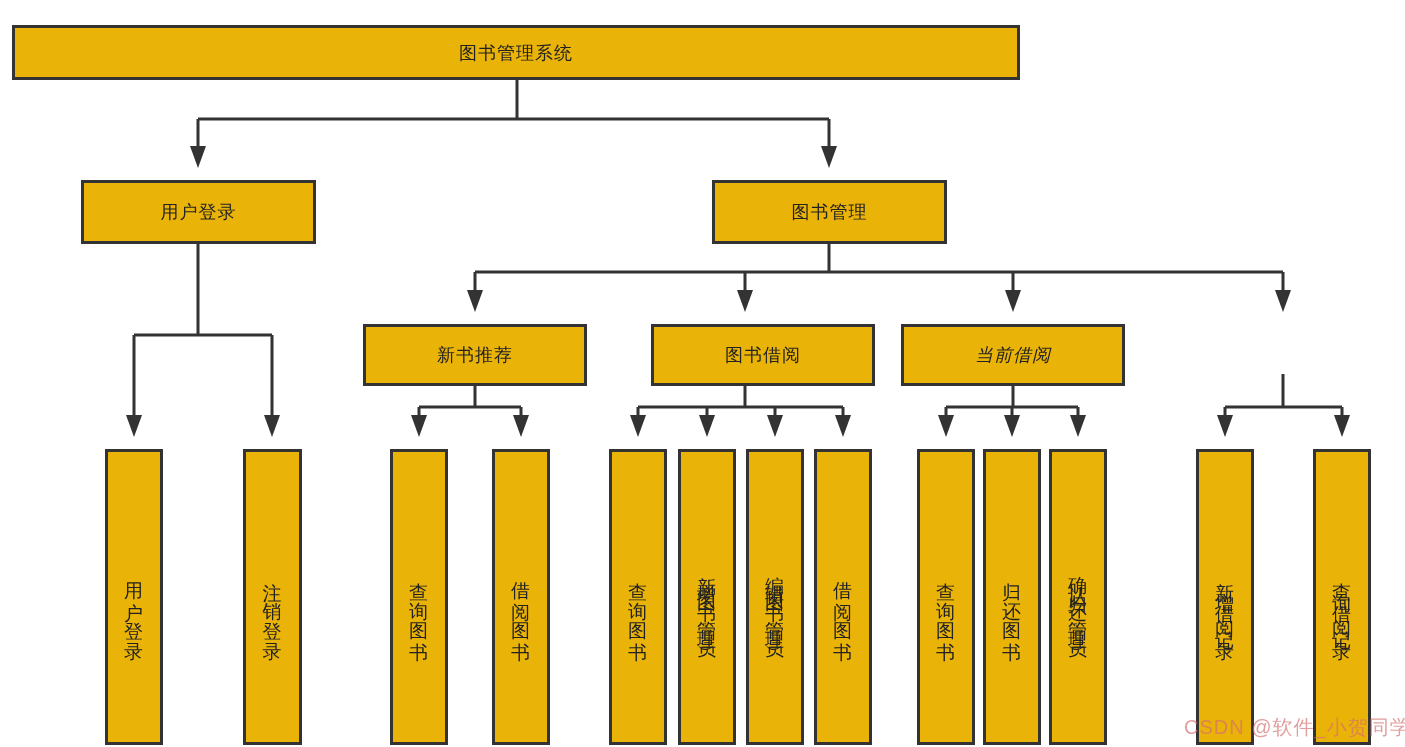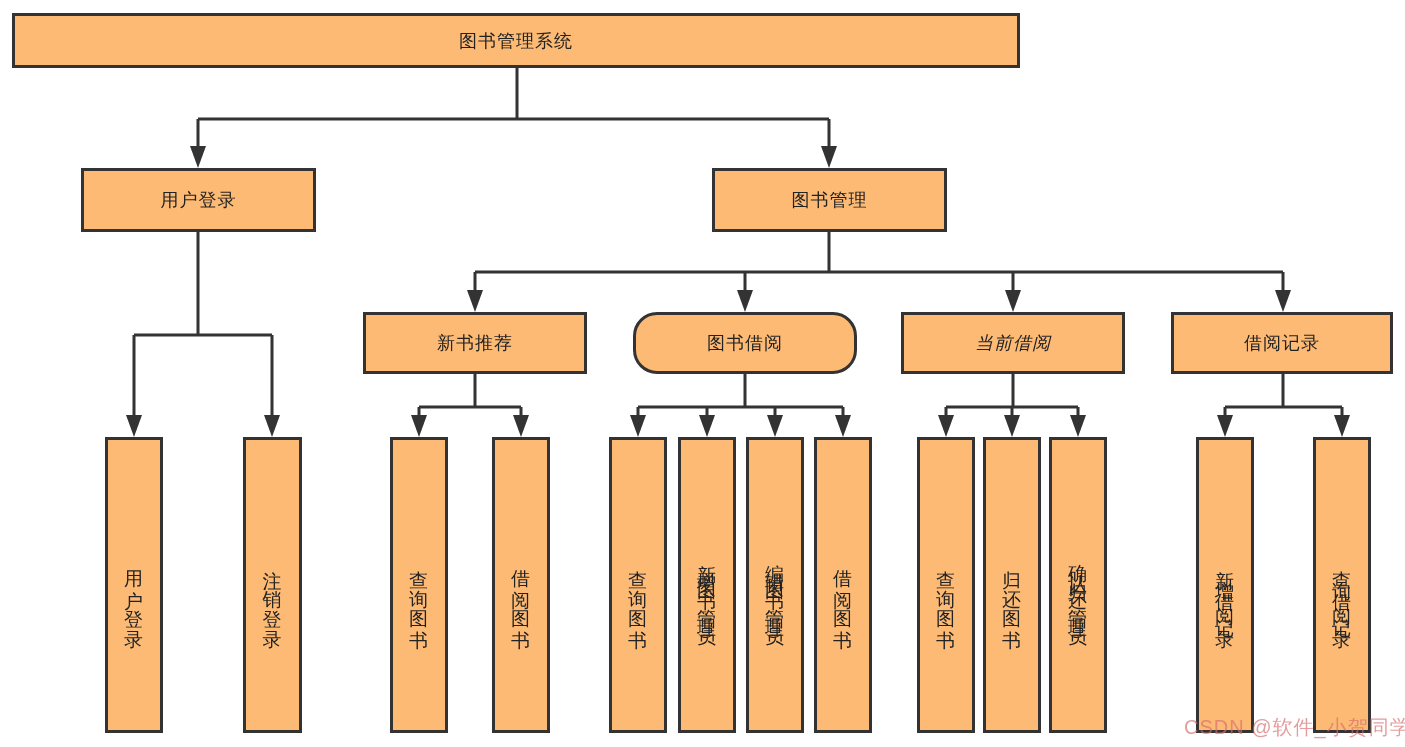--- a/index.html
+++ b/index.html
@@ -6,27 +6,28 @@
   .canvas{
     position:relative;
     width:1405px;height:747px;
     background:#ffffff;
     font-family:"Liberation Sans","DejaVu Sans",sans-serif;
     overflow:hidden;
   }
   .connectors{position:absolute;left:0;top:0;z-index:1;}
   .box{
     position:absolute;
-    background:#fdba74;
+    background:#eab308;
     border:3px solid #333333;
     box-sizing:border-box;
     display:flex;
     align-items:center;
     justify-content:center;
     z-index:2;
+    margin-top:12px;
   }
   .hlabel{
     font-size:18px;
     color:#222222;
     letter-spacing:1px;
     white-space:nowrap;
   }
   .vlabel{
     writing-mode:vertical-rl;
     text-orientation:mixed;
@@ -102,28 +103,25 @@
   <div class="box" style="left:81px;top:168px;width:235px;height:64px;">
     <span class="hlabel">用户登录</span>
   </div>
   <div class="box" style="left:712px;top:168px;width:235px;height:64px;">
     <span class="hlabel">图书管理</span>
   </div>
 
   <div class="box" style="left:363px;top:312px;width:224px;height:62px;align-items:center;">
     <span class="hlabel">新书推荐</span>
   </div>
-  <div class="box" style="left:633px;top:312px;width:224px;height:62px;border-radius:24px;">
+  <div class="box" style="left:651px;top:312px;width:224px;height:62px;">
     <span class="hlabel">图书借阅</span>
   </div>
   <div class="box" style="left:901px;top:312px;width:224px;height:62px;font-style:italic;">
     <span class="hlabel">当前借阅</span>
-  </div>
-  <div class="box" style="left:1171px;top:312px;width:222px;height:62px;">
-    <span class="hlabel">借阅记录</span>
   </div>
 
   <div class="box" style="left:105px;top:437px;width:58px;height:296px;">
     <span class="vlabel s4">用户登录</span>
   </div>
   <div class="box" style="left:243px;top:437px;width:59px;height:296px;">
     <span class="vlabel s4">注销登录</span>
   </div>
 
   <div class="box" style="left:390px;top:437px;width:58px;height:296px;">

